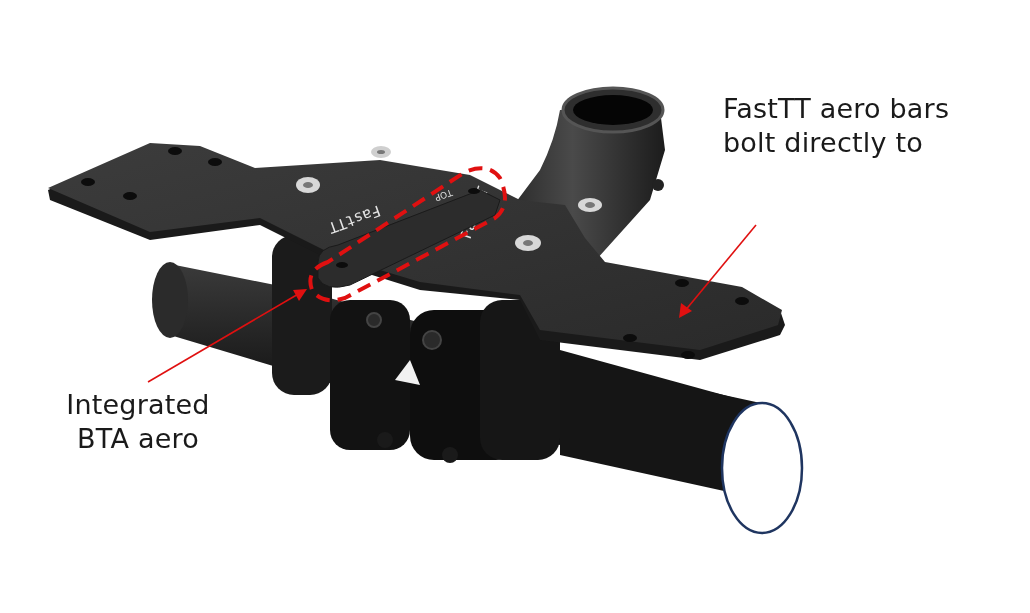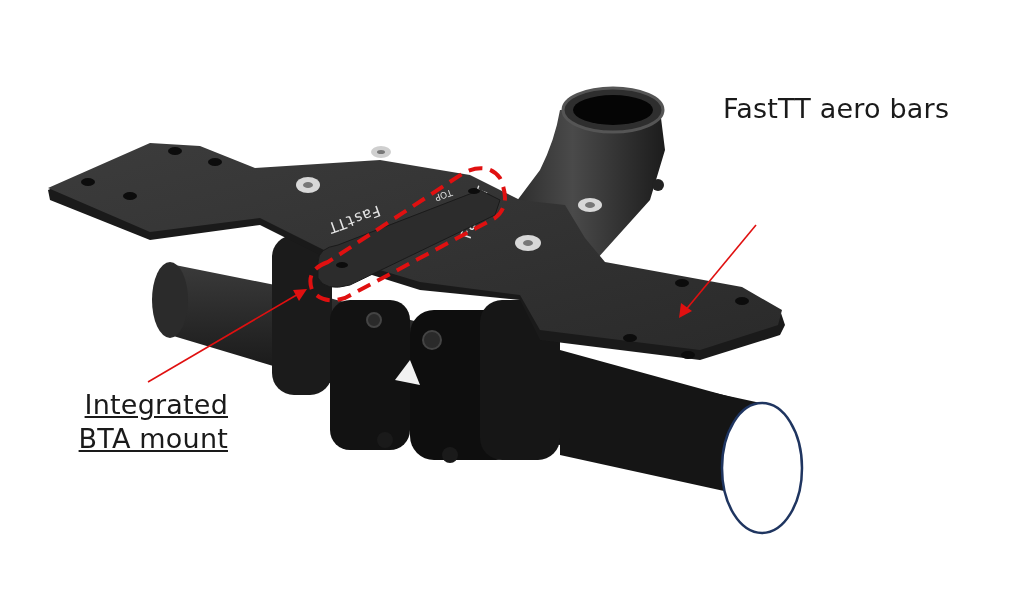--- a/index.html
+++ b/index.html
@@ -3,22 +3,22 @@
   <meta charset="utf-8">
   <style>
     html, body { margin: 0; padding: 0; background: #ffffff; }
     body { width: 1030px; height: 613px; position: relative; overflow: hidden; font-family: "DejaVu Sans", "Liberation Sans", sans-serif; }
     .stage { position: absolute; left: 0; top: 0; width: 1030px; height: 613px; }
     .callout {
       position: absolute; color: #1a1a1a; font-size: 27px; line-height: 34px;
       font-family: "DejaVu Sans", "Liberation Sans", sans-serif; letter-spacing: 0.2px;
     }
     .callout-right { left: 723px; top: 92px; text-align: left; }
-    .callout-left { left: 48px; top: 388px; text-align: center; width: 180px; text-decoration: underline; }
-    .callout span { display: block; white-space: nowrap; text-align: right; }
+    .callout-left { left: 48px; top: 388px; text-align: center; width: 180px; }
+    .callout span { display: block; white-space: nowrap; }
     svg { position: absolute; left: 0; top: 0; }
   </style>
 </head>
 <body>
 
 <div class="stage">
 
   <svg width="1030" height="613" viewBox="0 0 1030 613">
     <defs>
       <linearGradient id="tubeGrad" x1="0" y1="0" x2="0" y2="1">
@@ -116,19 +116,20 @@
     </g>
 
     <g>
       <line x1="148" y1="382" x2="300" y2="293" stroke="#e01010" stroke-width="1.6"></line>
       <polygon points="307,289 293,290 299,301" fill="#e01010"></polygon>
     </g>
   </svg>
 
   <div class="callout callout-right">
     <span>FastTT aero bars</span>
+    <span>bolt directly to</span>
   </div>
 
   <div class="callout callout-left">
     <span>Integrated</span>
-    <span>BTA mount</span>
+    <span>BTA aero</span>
   </div>
 </div>
 
 </body></html>

